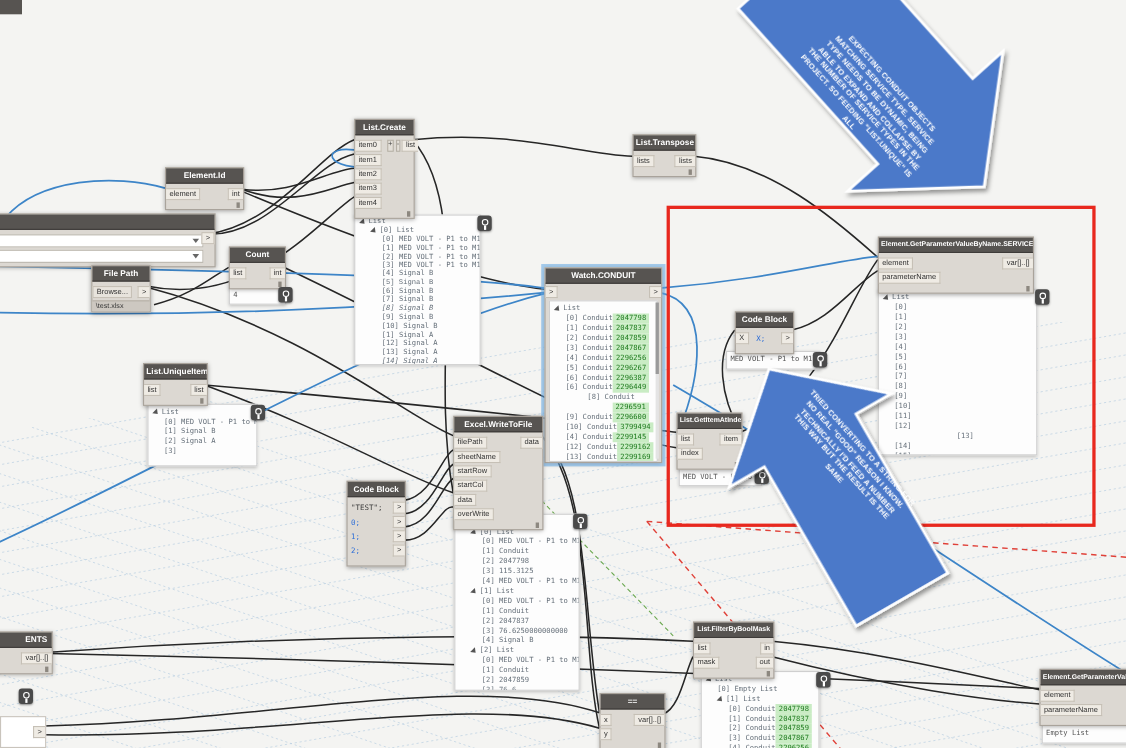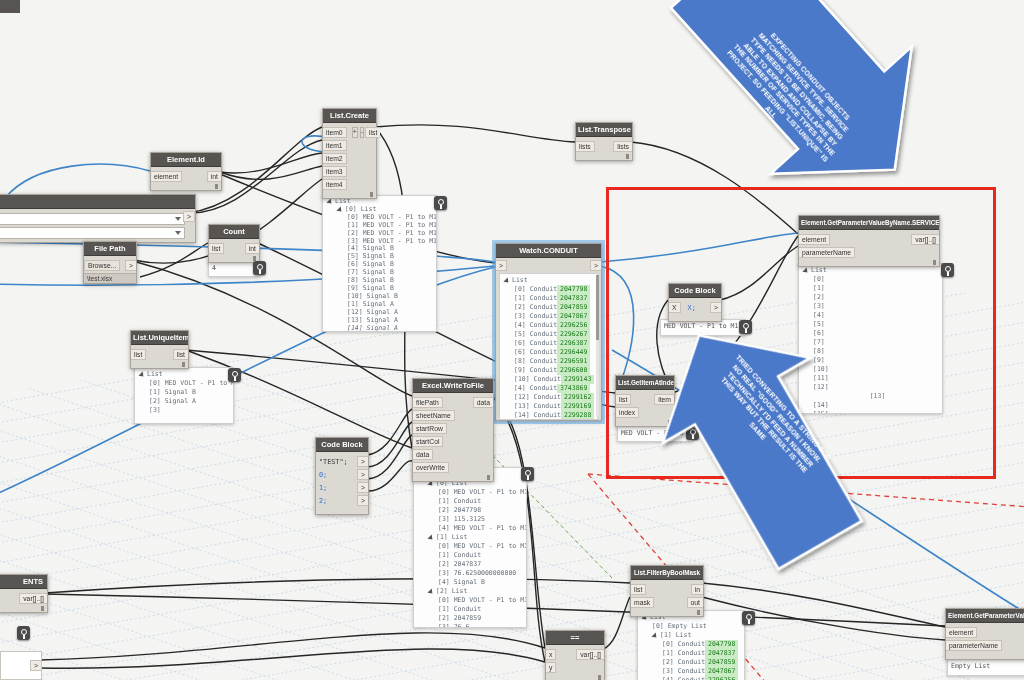--- a/index.html
+++ b/index.html
@@ -231,21 +231,21 @@
     <div class="prow" style="padding-left: 2px;"><span class="tri"></span><span>List</span></div>
     <div class="prow" style="padding-left: 12px;"><span class="tri"></span><span>[0] List</span></div>
     <div class="prow" style="padding-left: 22px;"><span>[0] MED VOLT - P1 to M1</span></div>
     <div class="prow" style="padding-left: 22px;"><span>[1] MED VOLT - P1 to M1</span></div>
     <div class="prow" style="padding-left: 22px;"><span>[2] MED VOLT - P1 to M1</span></div>
     <div class="prow" style="padding-left: 22px;"><span>[3] MED VOLT - P1 to M1</span></div>
     <div class="prow" style="padding-left: 22px;"><span>[4] Signal B</span></div>
     <div class="prow" style="padding-left: 22px; font-family: Liberation Mono, monospace;"><span>[5] Signal B</span></div>
     <div class="prow" style="padding-left: 22px;"><span>[6] Signal B</span></div>
     <div class="prow" style="padding-left: 22px;"><span>[7] Signal B</span></div>
-    <div class="prow" style="padding-left: 22px;"><span>[8] Signal B</span></div>
+    <div class="prow" style="padding-left: 22px; font-style: italic;"><span>[8] Signal B</span></div>
     <div class="prow" style="padding-left: 22px;"><span>[9] Signal B</span></div>
     <div class="prow" style="padding-left: 22px;"><span>[10] Signal B</span></div>
     <div class="prow" style="padding-left: 22px;"><span>[1] Signal A</span></div>
     <div class="prow" style="padding-left: 22px;"><span>[12] Signal A</span></div>
     <div class="prow" style="padding-left: 22px;"><span>[13] Signal A</span></div>
     <div class="prow" style="padding-left: 22px; font-style: italic;"><span>[14] Signal A</span></div>
   </div>
 <div class="pin" style="left:434px;top:196px"></div>
 
 <div class="node" style="left:575px;top:122px;width:56px">
@@ -311,24 +311,24 @@
   <div class="preview" style="left:3px;top:29px;width:95px;height:143px;position:absolute;box-shadow:none">
       <div class="prow" style="padding-left: 2px;"><span class="tri"></span><span>List</span></div>
       <div class="prow" style="padding-left: 12px;"><span>[0] Conduit</span><span class="chip">2047798</span></div>
       <div class="prow" style="padding-left: 12px;"><span>[1] Conduit</span><span class="chip">2047837</span></div>
       <div class="prow" style="padding-left: 12px;"><span>[2] Conduit</span><span class="chip">2047859</span></div>
       <div class="prow" style="padding-left: 12px;"><span>[3] Conduit</span><span class="chip">2047867</span></div>
       <div class="prow" style="padding-left: 12px;"><span>[4] Conduit</span><span class="chip">2296256</span></div>
       <div class="prow" style="padding-left: 12px;"><span>[5] Conduit</span><span class="chip">2296267</span></div>
       <div class="prow" style="padding-left: 12px;"><span>[6] Conduit</span><span class="chip">2296387</span></div>
       <div class="prow" style="padding-left: 12px;"><span>[6] Conduit</span><span class="chip">2296449</span></div>
-      <div class="prow" style="padding-left: 12px;"><span>[8] Conduit</span><span class="chip">2296591</span></div>
+      <div class="prow" style="padding-left: 12px; flex-direction: column;"><span>[8] Conduit</span><span class="chip">2296591</span></div>
       <div class="prow" style="padding-left: 12px;"><span>[9] Conduit</span><span class="chip">2296600</span></div>
-      <div class="prow" style="padding-left: 12px;"><span>[10] Conduit</span><span class="chip">2299143</span></div>
-      <div class="prow" style="padding-left: 12px;"><span>[4] Conduit</span><span class="chip">3743869</span></div>
+      <div class="prow" style="padding-left: 12px;"><span>[10] Conduit</span><span class="chip">3799494</span></div>
+      <div class="prow" style="padding-left: 12px;"><span>[4] Conduit</span><span class="chip">2299145</span></div>
       <div class="prow" style="padding-left: 12px;"><span>[12] Conduit</span><span class="chip">2299162</span></div>
       <div class="prow" style="padding-left: 12px;"><span>[13] Conduit</span><span class="chip">2299169</span></div>
       <div class="prow" style="padding-left: 12px;"><span>[14] Conduit</span><span class="chip">2299288</span></div>
     </div>
   <div class="sb">
       <div class="sbt"></div>
     </div>
 </div>
 
 <div class="node" style="left:412px;top:378px;width:80px">

